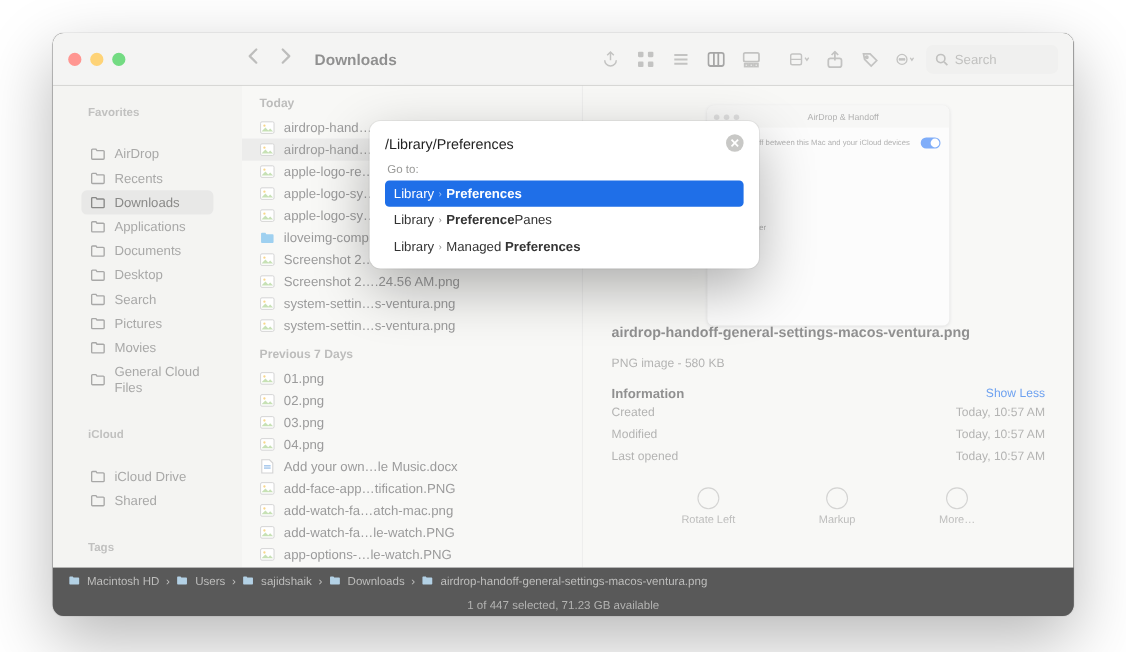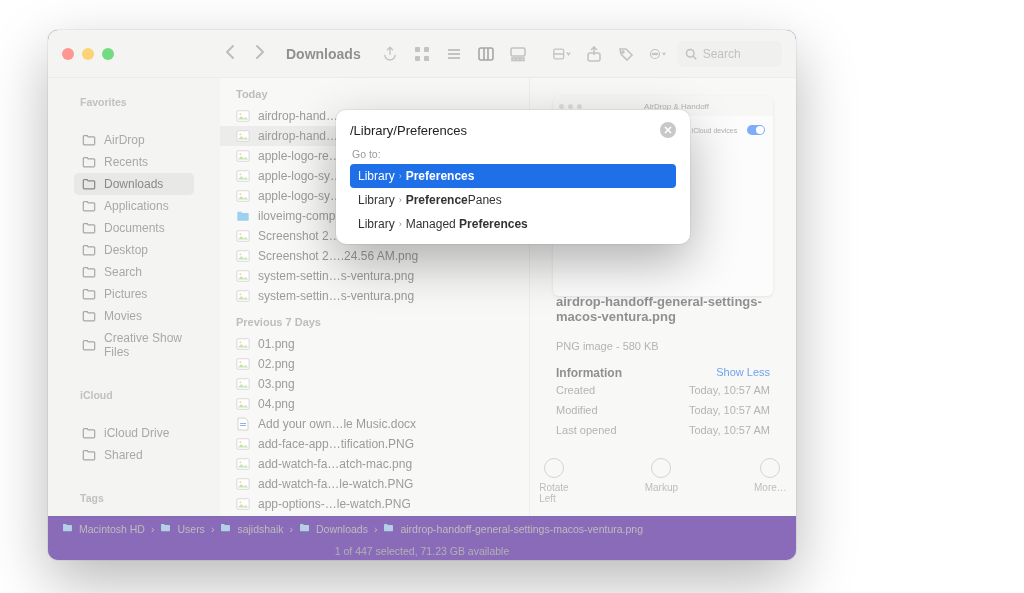--- a/index.html
+++ b/index.html
@@ -8,23 +8,23 @@
       background: #ffffff;
       width: 1024px;
       height: 593px;
       position: relative;
       overflow: hidden;
     }
     .window {
       position: absolute;
       left: 48px;
       top: 30px;
-      width: 748px;
+      width: 928px;
       height: 530px;
-      background: #4c1d95;
+      background: #000000;
       border-radius: 10px;
       box-shadow: 0 22px 60px rgba(0,0,0,0.28), 0 0 0 1px rgba(0,0,0,0.05);
       overflow: hidden;
       display: flex;
       flex-direction: column;
     }
     .overlay-dim {
       position: absolute;
       inset: 0;
       background: rgba(255,255,255,0.35);
@@ -88,21 +88,21 @@
     .fp-top{height:20px;background:#f3f3f1;display:flex;align-items:center;padding:0 6px;gap:4px;}
     .fp-dot{width:5px;height:5px;border-radius:50%;background:#ccc;}
     .fp-title{font-size:8px;color:#888;margin-left:auto;margin-right:auto;}
     .fp-body{padding:8px;font-size:7px;color:#888;}
     .fp-row{display:flex;align-items:center;justify-content:space-between;padding:1px 0;}
     .fp-toggle{width:18px;height:10px;border-radius:5px;background:#3b82f6;position:relative;}
     .fp-toggle::after{content:"";position:absolute;right:1px;top:1px;width:8px;height:8px;border-radius:50%;background:#fff;}
     .preview-meta { padding:6px 26px 0; }
     .pname { font-size:13px; font-weight:600; color:#555;}
     .psub { font-size:11px; color:#8c8c8a; margin-top:16px;}
-    .info-head { font-size:12px; font-weight:600; color:#555; margin-top:14px; display:flex; justify-content:space-between; align-items:flex-start;}
+    .info-head { font-size:12px; font-weight:600; color:#555; margin-top:14px; display:flex; justify-content:space-between; align-items:center;}
     .showless { color:#1f6fe8; font-size:11px; font-weight:500;}
     .inforow { display:flex; justify-content:space-between; font-size:11px; color:#8c8c8a; padding:4px 0;}
     .actions { display:flex; gap:76px; justify-content:center; margin-top:18px; color:#9a9a98; font-size:10px;}
     .action { display:flex; flex-direction:column; align-items:center; gap:4px;}
     .action-ic{width:20px;height:20px;border:1.5px solid #bdbdbb;border-radius:50%;}
     
     .pathbar {
       height:24px;border-top:1px solid rgba(0,0,0,0.07);
       display:flex;align-items:center;padding:0 14px;font-size:10.5px;color:#9a9a98;gap:6px;
     }
@@ -283,21 +283,21 @@
           <div class="side-item">
             <span class="side-icon"><svg width="14" height="14" viewBox="0 0 16 16" fill="none" stroke="currentColor" stroke-width="1.4">
                 <path d="M1.5 4.5 L1.5 12.5 Q1.5 13.5 2.5 13.5 L13.5 13.5 Q14.5 13.5 14.5 12.5 L14.5 5.5 Q14.5 4.5 13.5 4.5 L7 4.5 L6 3 L2.5 3 Q1.5 3 1.5 4 Z"></path>
               </svg></span>
             <span>Movies</span>
           </div>
           <div class="side-item">
             <span class="side-icon"><svg width="14" height="14" viewBox="0 0 16 16" fill="none" stroke="currentColor" stroke-width="1.4">
                 <path d="M1.5 4.5 L1.5 12.5 Q1.5 13.5 2.5 13.5 L13.5 13.5 Q14.5 13.5 14.5 12.5 L14.5 5.5 Q14.5 4.5 13.5 4.5 L7 4.5 L6 3 L2.5 3 Q1.5 3 1.5 4 Z"></path>
               </svg></span>
-            <span>Creative Show Files</span>
+            <span>General Cloud Files</span>
           </div>
         </div>
       <div class="side-head">iCloud</div>
       <div id="icloud-list">
           <div class="side-item">
             <span class="side-icon"><svg width="14" height="14" viewBox="0 0 16 16" fill="none" stroke="currentColor" stroke-width="1.4">
                 <path d="M1.5 4.5 L1.5 12.5 Q1.5 13.5 2.5 13.5 L13.5 13.5 Q14.5 13.5 14.5 12.5 L14.5 5.5 Q14.5 4.5 13.5 4.5 L7 4.5 L6 3 L2.5 3 Q1.5 3 1.5 4 Z"></path>
               </svg></span>
             <span>iCloud Drive</span>
           </div>

